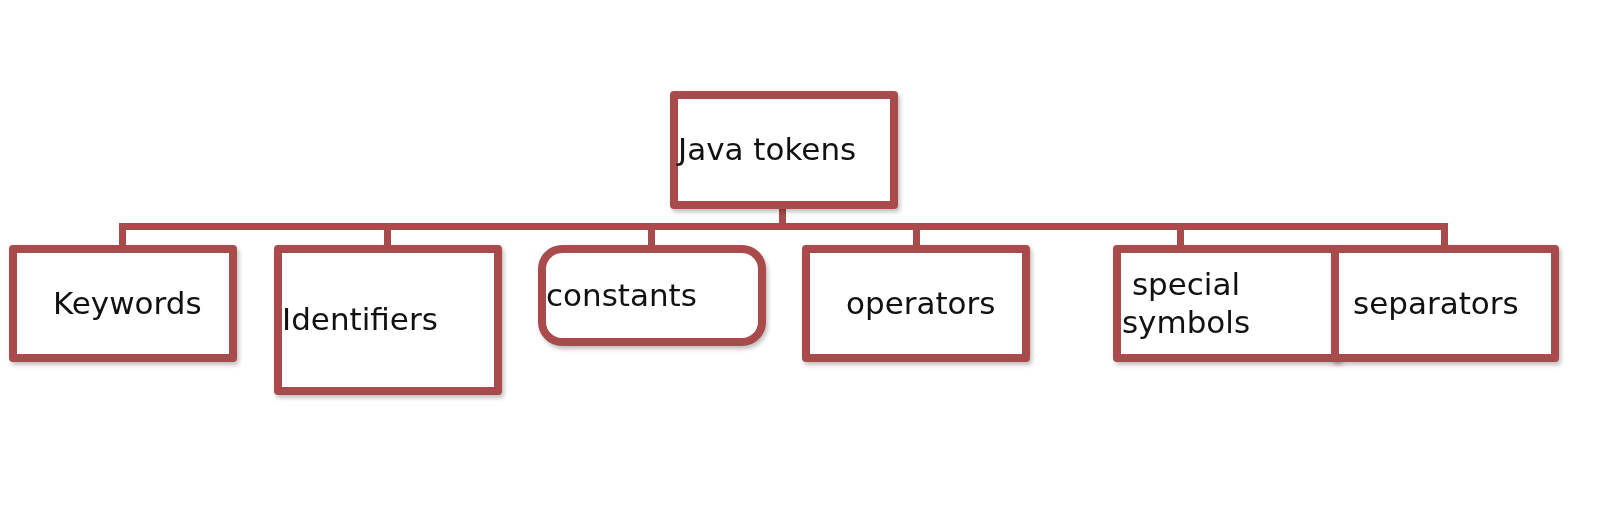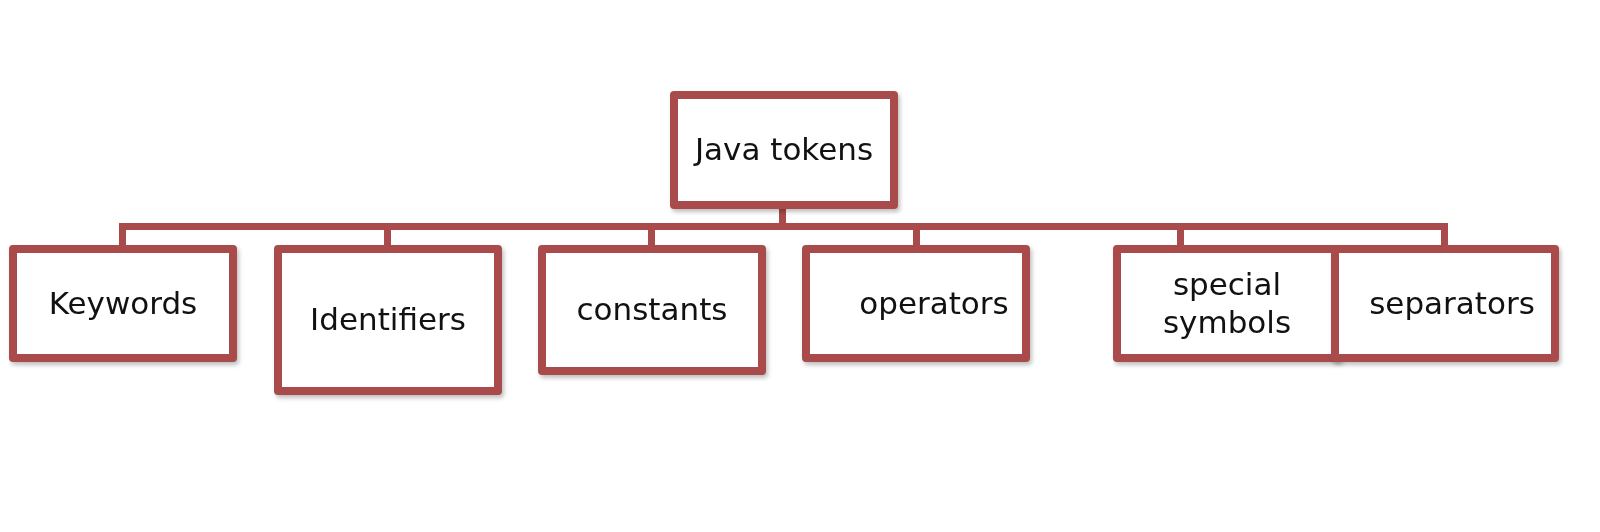--- a/index.html
+++ b/index.html
@@ -1,48 +1,48 @@
 <!DOCTYPE html>
 <html><head>
 <meta charset="utf-8">
 <style>
   html, body { margin:0; padding:0; background:#ffffff; }
   body { width:1600px; height:532px; position:relative; overflow:hidden; font-family:"DejaVu Sans", sans-serif; }
   .box {
     position:absolute; box-sizing:border-box;
     border:8px solid #a94b4b; background:#fff; border-radius:4px;
     box-shadow: 2px 3px 4px rgba(0,0,0,0.25);
-    display:flex; align-items:center; justify-content:center; text-align:center;
+    display:flex; align-items:center; justify-content:flex-start; text-align:center;
     color:#111; font-size:31px; line-height:1.22;
   }
   .line { position:absolute; background:#a94b4b; }
 </style>
 </head>
 <body>
 
 <div class="line" style="left:779px; top:206px; width:7px; height:24px;"></div>
 <div class="line" style="left:119px; top:223px; width:1329px; height:7px;"></div>
 <div class="line" style="left:119px; top:223px; width:7px; height:26px;"></div>
 <div class="line" style="left:384px; top:223px; width:7px; height:26px;"></div>
 <div class="line" style="left:648px; top:223px; width:7px; height:26px;"></div>
 <div class="line" style="left:913px; top:223px; width:7px; height:26px;"></div>
 <div class="line" style="left:1177px; top:223px; width:7px; height:26px;"></div>
 <div class="line" style="left:1441px; top:223px; width:7px; height:26px;"></div>
 
 <div class="box" style="left:670px; top:91px; width:228px; height:118px;">
   <span>Java tokens</span>
 </div>
 
-<div class="box" style="left:9px; top:245px; width:228px; height:117px;">
+<div class="box" style="left:9px; top:245px; width:228px; height:117px;padding-left:36px;">
   <span>Keywords</span>
 </div>
 <div class="box" style="left:274px; top:245px; width:228px; height:150px;">
   <span>Identifiers</span>
 </div>
-<div class="box" style="left:538px; top:245px; width:228px; height:130px;">
+<div class="box" style="left:538px; top:245px; width:228px; height:101px;border-radius:24px;">
   <span>constants</span>
 </div>
 <div class="box" style="left:802px; top:245px; width:228px; height:117px;padding-left:36px;">
   <span>operators</span>
 </div>
 <div class="box" style="left:1113px; top:245px; width:228px; height:117px;">
   <span style="display:block; width:130px;">special symbols</span>
 </div>
 <div class="box" style="left:1331px; top:245px; width:228px; height:117px;padding-left:14px;">
   <span>separators</span>

